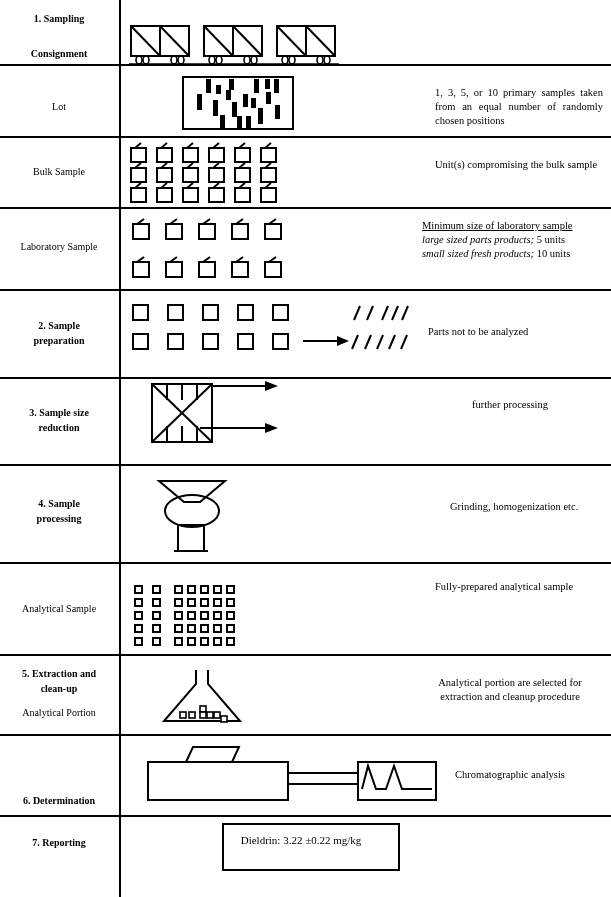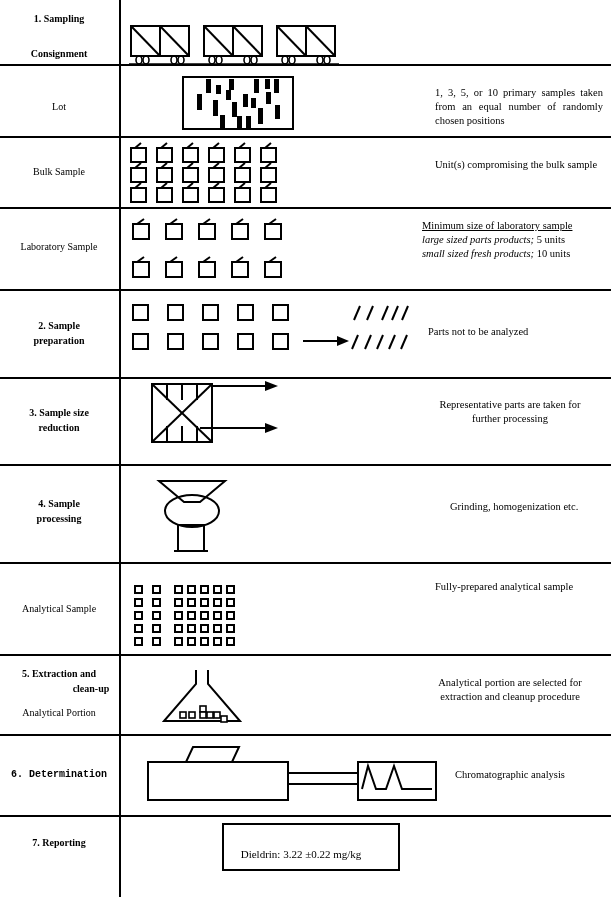--- a/index.html
+++ b/index.html
@@ -288,21 +288,20 @@
 
       <line x1="62" y1="4" x2="115" y2="4" stroke="#000" stroke-width="2"></line>
       <polygon points="115,-1 128,4 115,9" fill="#000"></polygon>
 
       <line x1="50" y1="46" x2="115" y2="46" stroke="#000" stroke-width="2"></line>
       <polygon points="115,41 128,46 115,51" fill="#000"></polygon>
     </svg>
   </div>
 
   <div class="note center" style="left:412px; top:398px; width:196px;">
-    <div>Representative parts are taken for</div>
     <div>further processing</div>
   </div>
 
   <div class="label step" style="top:496px;">4. Sample</div>
   <div class="label step" style="top:511px;">processing</div>
 
   <div class="art" style="left:152px; top:478px;">
     <svg width="90" height="78" viewBox="0 0 90 78">
       <g fill="none" stroke="#000" stroke-width="2">
 
@@ -365,21 +364,21 @@
         <use href="#tsq" x="67" y="53"></use>
           <use href="#tsq" x="80" y="53"></use>
         <use href="#tsq" x="93" y="53"></use>
       </g>
     </svg>
   </div>
 
   <div class="note" style="left:435px; top:580px; width:176px;">Fully-prepared analytical sample</div>
 
   <div class="label step" style="top:666px;">5. Extraction and</div>
-  <div class="label step" style="top:681px;padding-left:32px;">clean-up</div>
+  <div class="label step" style="top:681px;">clean-up</div>
   <div class="label" style="top:705px;">Analytical Portion</div>
 
   <div class="art" style="left:158px; top:668px;">
     <svg width="94" height="56" viewBox="0 0 94 56">
       <g fill="none" stroke="#000" stroke-width="2">
 
         <path d="M38,2 L38,16 L6,53 L82,53 L50,16 L50,2"></path>
       </g>
 
       <g fill="#fff" stroke="#000" stroke-width="1.6">
@@ -392,21 +391,21 @@
         <rect x="63" y="48" width="6" height="6"></rect>
       </g>
     </svg>
   </div>
 
   <div class="note center" style="left:412px; top:676px; width:196px;">
     <div>Analytical portion are selected for</div>
     <div>extraction and cleanup procedure</div>
   </div>
 
-  <div class="label step" style="top:767px;font-family:Liberation Mono, monospace;">6. Determination</div>
+  <div class="label step" style="top:793px;">6. Determination</div>
 
   <div class="art" style="left:146px; top:744px;">
     <svg width="300" height="60" viewBox="0 0 300 60">
       <g fill="none" stroke="#000" stroke-width="2">
 
         <path d="M47,3 L93,3 L86,18 L40,18 Z"></path>
 
         <rect x="2" y="18" width="140" height="38"></rect>
 
         <line x1="142" y1="29" x2="212" y2="29"></line>
@@ -421,15 +420,15 @@
 
   <div class="note" style="left:455px; top:768px; width:152px;">Chromatographic analysis</div>
 
   <div class="label step" style="top:835px;">7. Reporting</div>
 
   <div class="art" style="left:222px; top:823px;">
     <svg width="178" height="48" viewBox="0 0 178 48">
       <rect x="1" y="1" width="176" height="46" fill="#fff" stroke="#000" stroke-width="2"></rect>
     </svg>
   </div>
-  <div style="position:absolute; left:222px; top:834px; width:158px; text-align:center; font-size:11px;margin-top:14px;">Dieldrin: 3.22 ±0.22 mg/kg</div>
+  <div style="position:absolute; left:222px; top:834px; width:158px; text-align:center; font-size:11px;">Dieldrin: 3.22 ±0.22 mg/kg</div>
 
 </div>
 
 </body></html>

